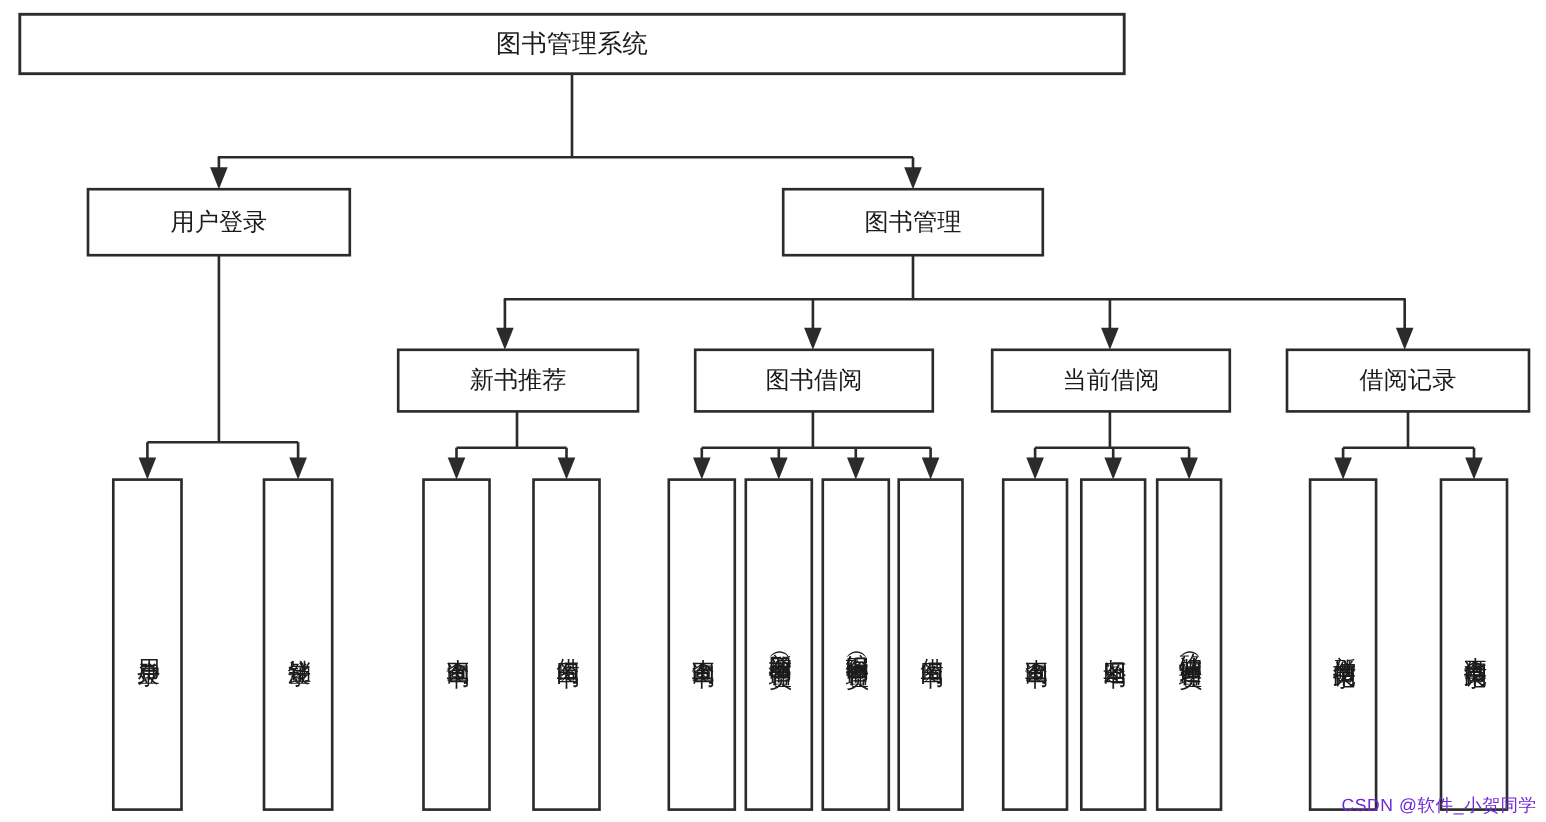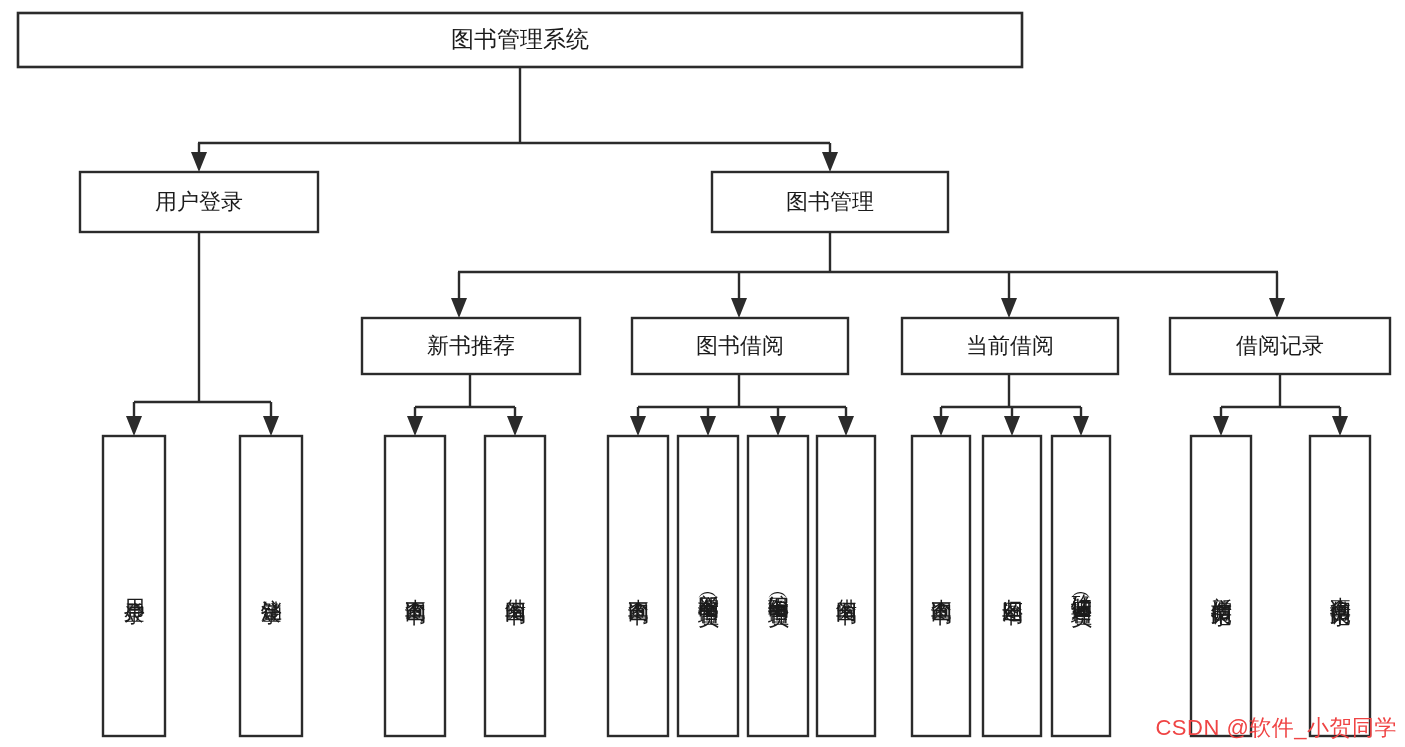--- a/index.html
+++ b/index.html
@@ -71,22 +71,22 @@
     line-height: 1.18;
     letter-spacing: 2px;
     color: #1b1b1b;
     white-space: nowrap;
   }
   #watermark {
     position: absolute;
     right: 8px;
     bottom: 4px;
     font-family: "Liberation Sans", "DejaVu Sans", sans-serif;
-    font-size: 22px;
-    color: #ef4444;
+    font-size: 16px;
+    color: #6d28d9;
     letter-spacing: 0.5px;
     user-select: none;
     white-space: nowrap;
     text-align: center;
   }
 </style>
 </head>
 <body>
 
 <div id="diagram-root">

